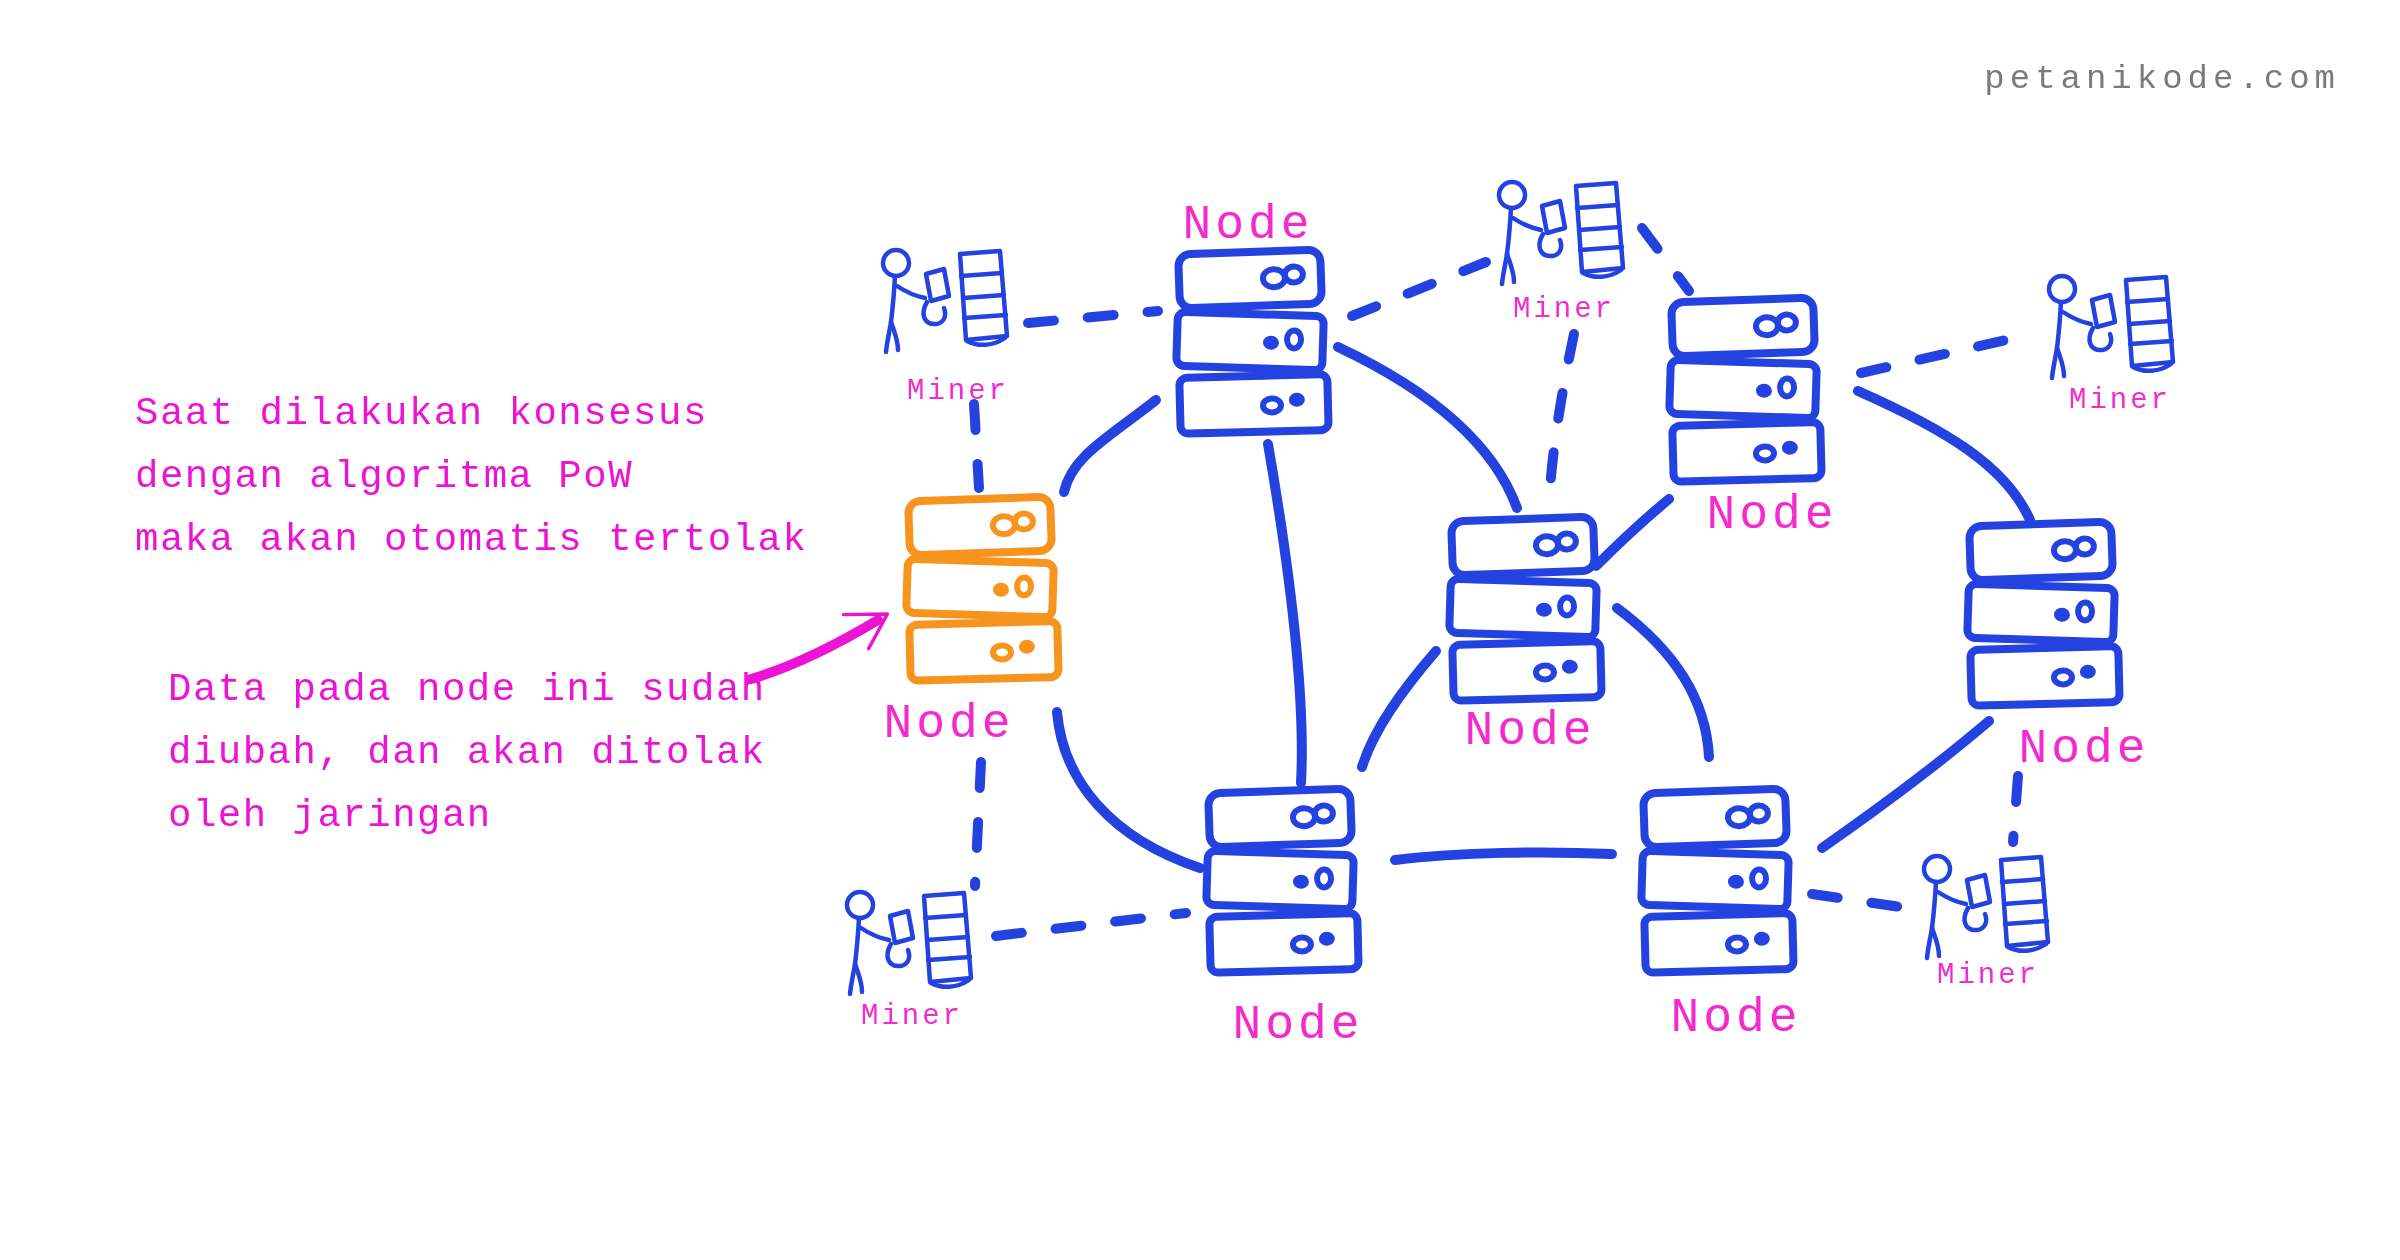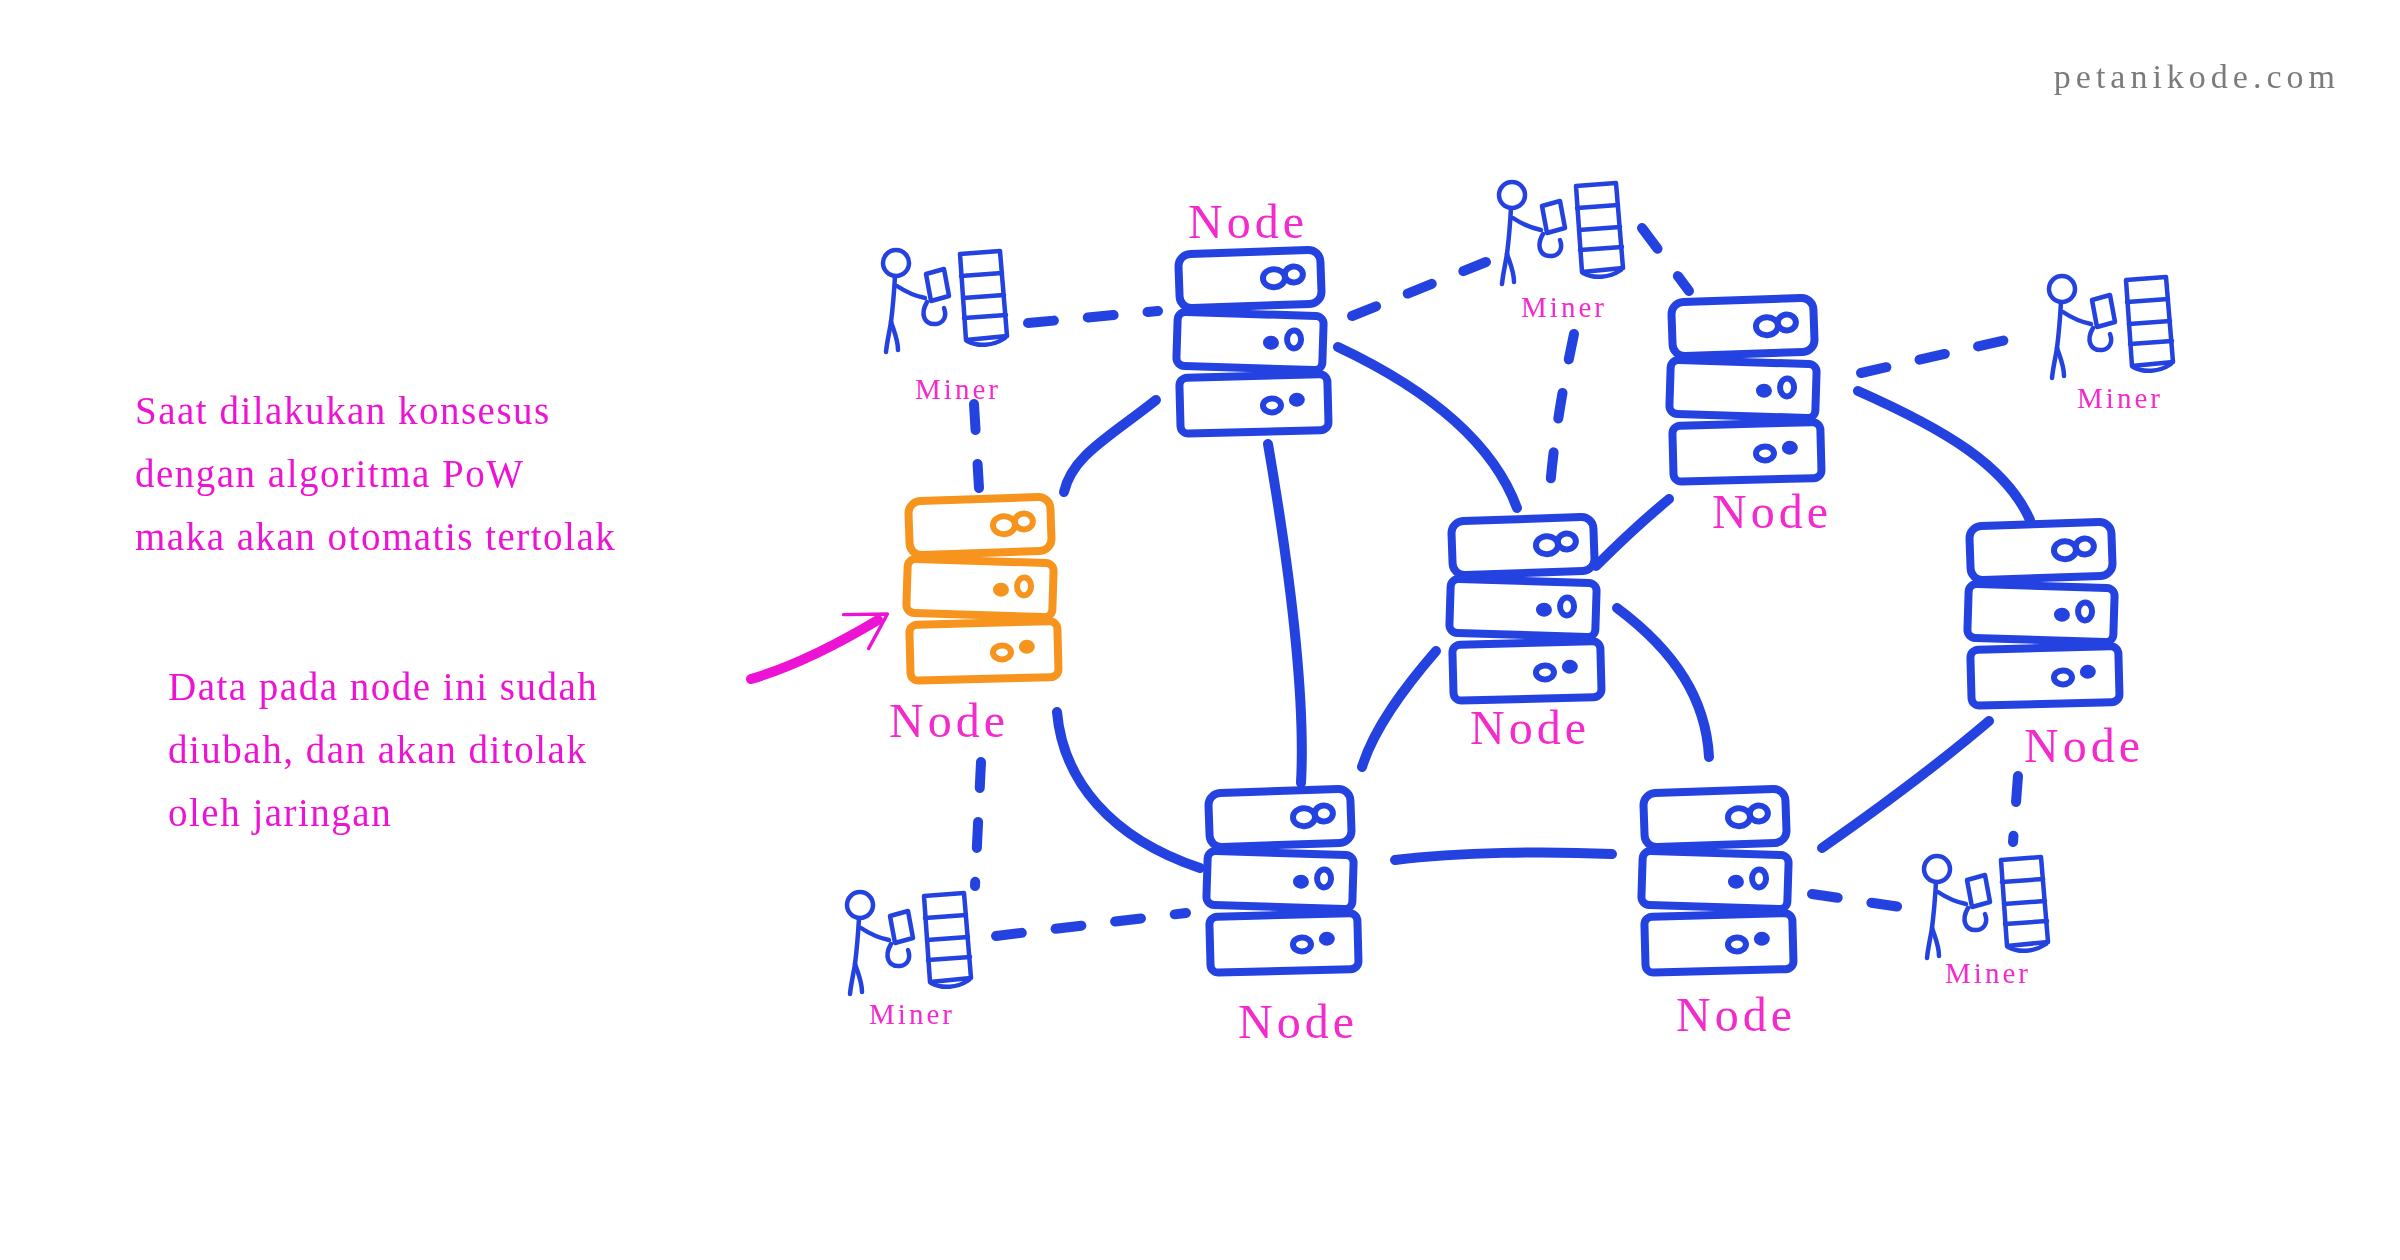--- a/index.html
+++ b/index.html
@@ -1,18 +1,18 @@
 <!DOCTYPE html>
 <html style="--blue: #2342E0; --orange: #F7941E; --magenta: #ED13D4; --label_pink: #F32BCD; --gray: #7B7B7B; --background: #FFFFFF;"><head>
 <meta charset="utf-8">
 <style>
   html,body { margin:0; padding:0; background:#fff; }
   .canvas {
     position:relative; width:2400px; height:1260px; background:var(--background,#fff);
-    font-family:Liberation Serif, serif; overflow:hidden;
+    font-family:Liberation Mono, monospace; overflow:hidden;
   }
   svg text { user-select:none; }
   .watermark      { fill:var(--gray); font-size:34px; letter-spacing:5px; }
   .annotation     { fill:var(--magenta); font-size:39px; letter-spacing:1.5px; }
   .node-label     { fill:var(--label_pink); font-size:48px; letter-spacing:4px; text-anchor:middle; }
   .miner-label    { fill:var(--label_pink); font-size:29px; letter-spacing:3px; text-anchor:middle; }
   .edge-solid     { fill:none; stroke:var(--blue); stroke-width:10; stroke-linecap:round; }
   .edge-dashed    { fill:none; stroke:var(--blue); stroke-width:10; stroke-linecap:round; stroke-dasharray:26 34; }
   .arrow-stroke   { fill:none; stroke:var(--magenta); stroke-width:10; stroke-linecap:round; }
   .arrow-head     { fill:none; stroke:var(--magenta); stroke-width:3.4; stroke-linecap:round; stroke-linejoin:round; }

